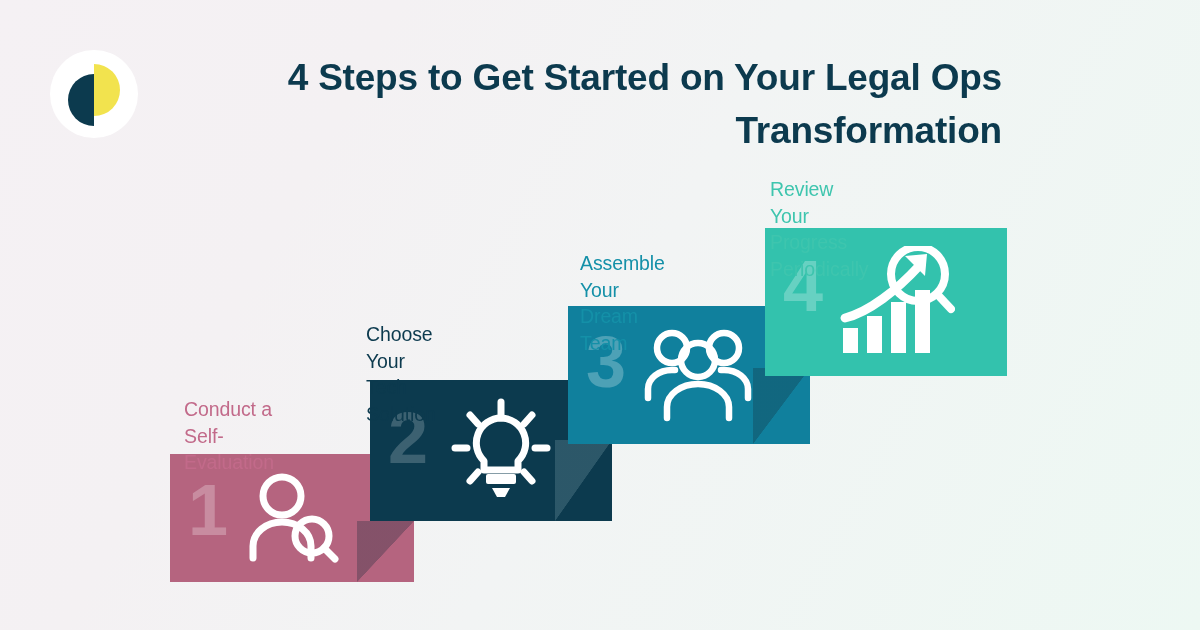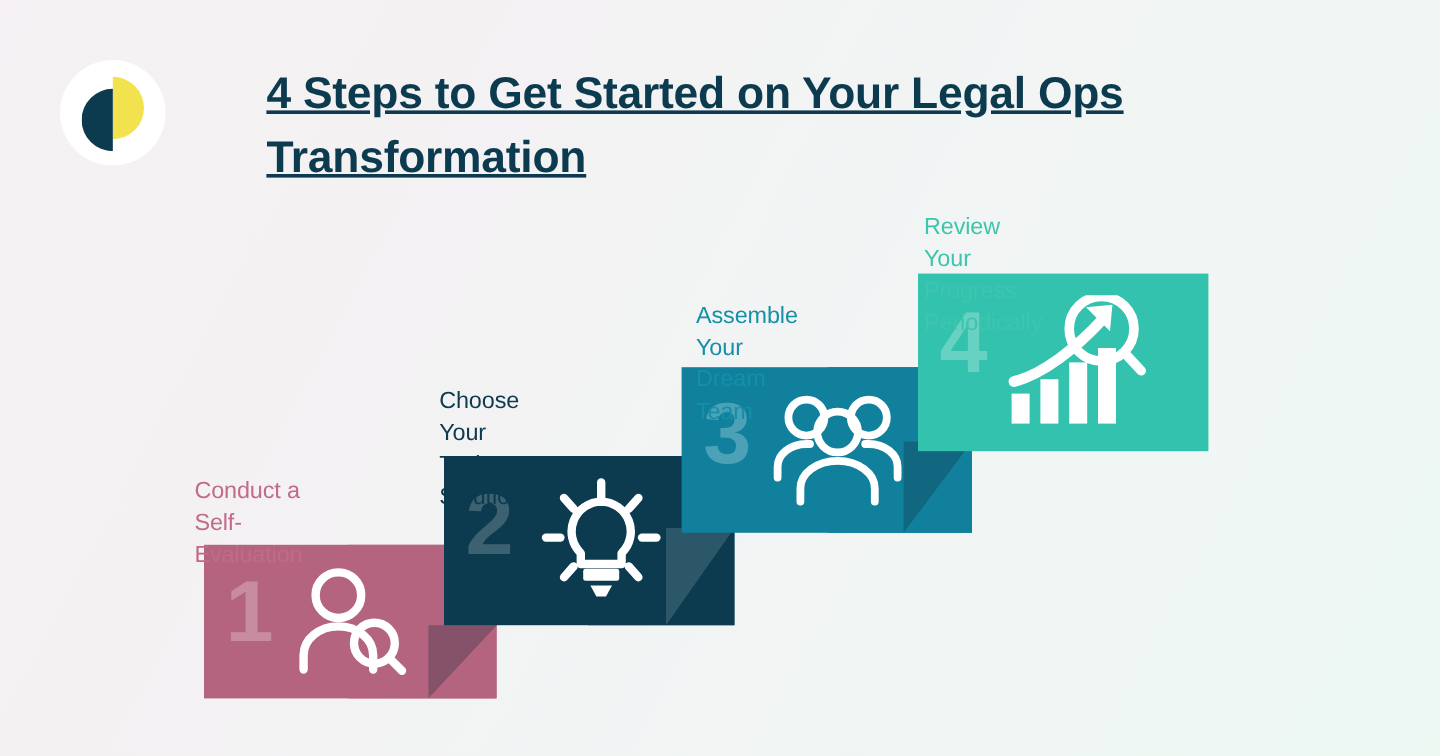--- a/index.html
+++ b/index.html
@@ -42,27 +42,26 @@
     width: 52px;
     height: 64px;
   }
 
   
   #page-title {
     position: absolute;
     left: 222px;
     top: 52px;
     width: 780px;
-    text-align: left;
+    text-align: right;
     font-size: 37px;
     line-height: 1.42;
     font-weight: bold;
     color: #0c3a4e;
     letter-spacing: -0.2px;
-    text-decoration: underline;
   }
 
   
   .step { position: absolute; }
 
   .step-label {
     position: absolute;
     font-size: 19.5px;
     line-height: 1.37;
     font-weight: normal;
@@ -90,21 +89,21 @@
     user-select: none;
   }
 
   .step-icon {
     position: absolute;
   }
 
   
 
   
-  #step-1-label   { left: 162px; top: 396px; }
+  #step-1-label   { left: 184px; top: 396px; }
   #step-1-tail    { left: 290px; top: 454px;  width: 124px; height: 128px; background: #b5647f; }
   #step-1-fold    { left: 357px; top: 521px;  width: 57px;  height: 61px;
                     background: linear-gradient(to bottom right, rgba(20,40,55,0.30) 0%, rgba(20,40,55,0.30) 49.7%, rgba(20,40,55,0) 50.3%); }
   #step-1-body    { left: 170px; top: 454px;  width: 243px; height: 128px; background: #b5647f; }
   #step-1-number  { left: 18px;  top: 20px; }
   #step-1-icon    { left: 72px;  top: 16px; }
 
   
   #step-2-label   { left: 366px; top: 321px; }
   #step-2-tail    { left: 490px; top: 380px;  width: 122px; height: 141px; background: #0c3a4e; }

